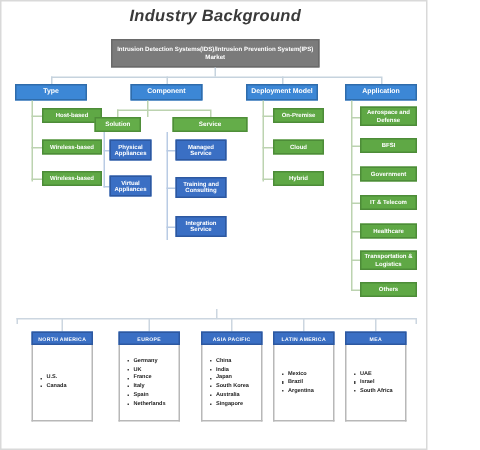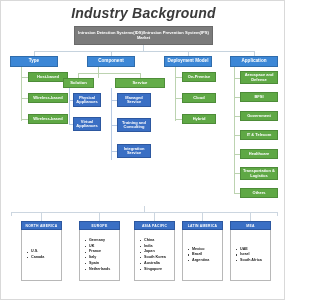--- a/index.html
+++ b/index.html
@@ -10,21 +10,21 @@
   }
   #frame{
     position:relative;width:285px;height:300px;
     box-sizing:border-box;
     border:1px solid #d9d9d9;
     background:#ffffff;
   }
   #title{
     position:absolute;left:0;top:4px;width:285px;
     text-align:center;
-    font-size:14px;font-weight:bold;font-style:italic;
+    font-size:11px;font-weight:bold;font-style:italic;
     color:#3a3a3a;letter-spacing:.2px;
   }
   .node{
     position:absolute;box-sizing:border-box;
     display:flex;align-items:center;justify-content:center;
     text-align:center;color:#ffffff;
     line-height:1.05;
     overflow:hidden;
     padding:1px 1px;
   }

